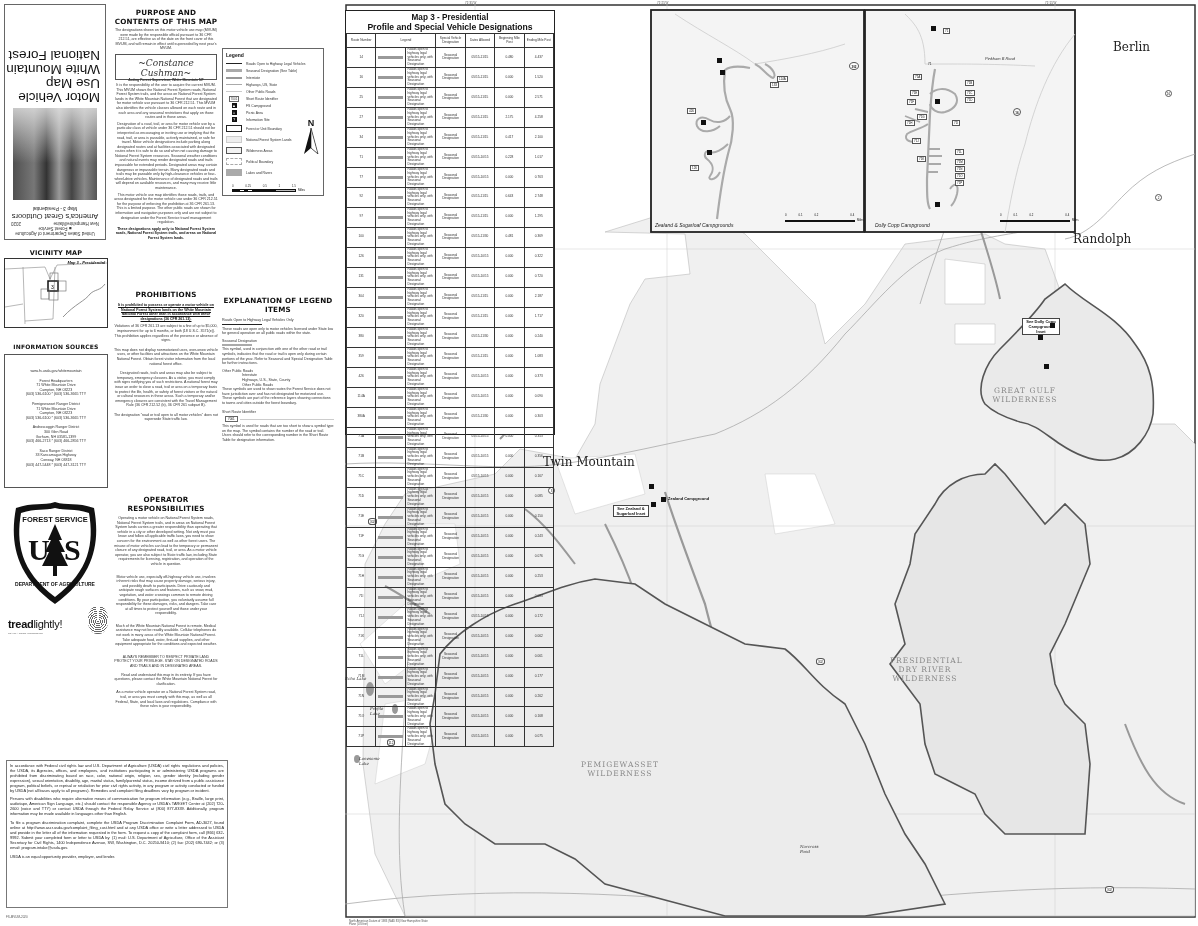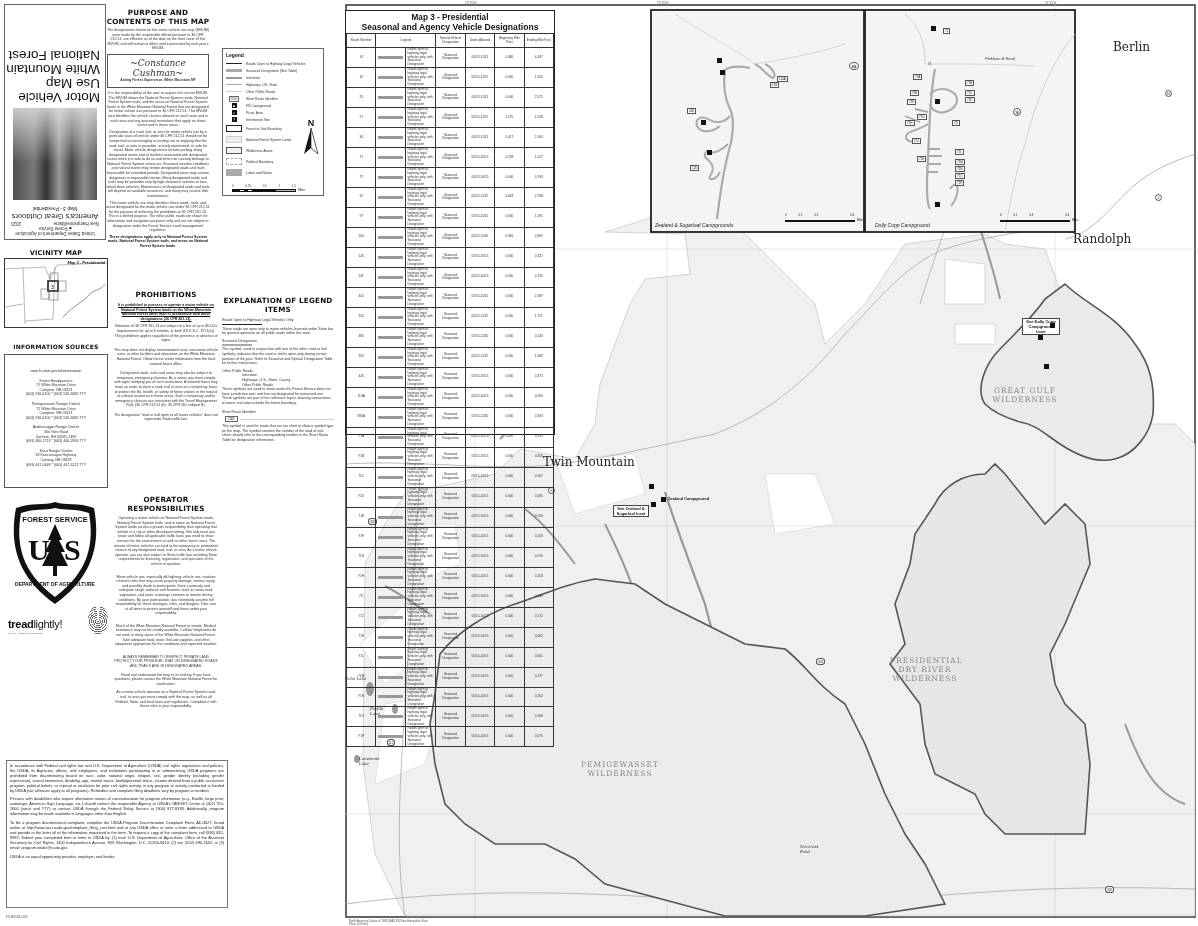--- a/index.html
+++ b/index.html
@@ -51,24 +51,24 @@
   </div>
   <div class="sub" style="font-size:7.5px">America's Great Outdoors</div>
   <div class="sub" style="font-size:5px">Map 3 - Presidential</div>
   <div class="img"></div>
   <div class="t">Motor Vehicle</div>
   <div class="t">Use Map</div>
   <div class="t">White Mountain</div>
   <div class="t">National Forest</div>
 </div>
 
-<div class="abs" style="left:106px;top:8px;width:104px">
+<div class="abs" style="left:114px;top:8px;width:104px">
   <div class="h-title">PURPOSE AND CONTENTS OF THIS MAP</div>
   <p class="sm" style="margin-top:2px">The designations shown on this motor vehicle use map (MVUM) were made by the responsible official pursuant to 36 CFR 212.51, are effective as of the date on the front cover of this MVUM, and will remain in effect until superseded by next year's MVUM.</p>
-  <div class="box" style="margin:3px 1px;height:34px;text-align:center">
+  <div class="box" style="margin:3px 1px;height:26px;text-align:center">
     <div style="font-family:'DejaVu Serif',serif;font-style:italic;font-size:9px;padding-top:3px;color:#333">~Constance Cushman~</div>
     <div class="sm" style="font-weight:bold;font-size:3.5px">Acting Forest Supervisor, White Mountain NF</div>
   </div>
   <p class="sm">It is the responsibility of the user to acquire the current MVUM. This MVUM shows the National Forest System roads, National Forest System trails, and the areas on National Forest System lands in the White Mountain National Forest that are designated for motor vehicle use pursuant to 36 CFR 212.51. This MVUM also identifies the vehicle classes allowed on each route and in each area and any seasonal restrictions that apply on those routes and in those areas.</p>
   <p class="sm" style="margin-top:2px">Designation of a road, trail, or area for motor vehicle use by a particular class of vehicle under 36 CFR 212.51 should not be interpreted as encouraging or inviting use or implying that the road, trail, or area is passable, actively maintained, or safe for travel. Motor vehicle designations include parking along designated routes and at facilities associated with designated routes when it is safe to do so and when not causing damage to National Forest System resources. Seasonal weather conditions and natural events may render designated roads and trails impassable for extended periods. Designated areas may contain dangerous or impassable terrain. Many designated roads and trails may be passable only by high-clearance vehicles or four-wheel-drive vehicles. Maintenance of designated roads and trails will depend on available resources, and many may receive little maintenance.</p>
   <p class="sm" style="margin-top:2px">This motor vehicle use map identifies those roads, trails, and areas designated for the motor vehicle use under 36 CFR 212.51 for the purpose of enforcing the prohibition at 36 CFR 261.13. This is a limited purpose. The other public roads are shown for information and navigation purposes only and are not subject to designation under the Forest Service travel management regulation.</p>
   <p class="sm" style="margin-top:2px;font-weight:bold;color:#111">These designations apply only to National Forest System roads, National Forest System trails, and areas on National Forest System lands.</p>
 </div>
 
 <div id="legend" class="abs">
@@ -438,21 +438,21 @@
   <div class="abs" style="left:203px;top:483px;width:7px;height:7px;border:.6px solid #555;border-radius:50%;background:#fff;font-size:3px;text-align:center;line-height:6px">3</div>
   <div class="abs" style="left:42px;top:735px;width:8px;height:7px;border:.6px solid #555;border-radius:40%;background:#fff;font-size:3px;text-align:center;line-height:6px">112</div>
   <div class="abs" style="left:471px;top:654px;width:9px;height:7px;border:.6px solid #555;border-radius:40%;background:#fff;font-size:3px;text-align:center;line-height:6px">302</div>
   <div class="abs" style="left:760px;top:882px;width:9px;height:7px;border:.6px solid #555;border-radius:40%;background:#fff;font-size:3px;text-align:center;line-height:6px">302</div>
 
   <div class="abs" style="left:4px;top:916px;font-size:2.8px;color:#555;width:80px;line-height:3.4px">North American Datum of 1983 (NAD 83) New Hampshire State Plane (US feet)</div>
 </div>
 
 <div id="tbl" class="abs">
   <div class="tt1">Map 3 - Presidential</div>
-  <div class="tt2">Seasonal and Agency Vehicle Designations</div>
+  <div class="tt2">Profile and Special Vehicle Designations</div>
   <table>
 
     <thead>
       <tr>
         <th>Route Number</th>
         <th colspan="2">Legend</th>
         <th>Special Vehicle Designation</th>
         <th>Dates Allowed</th>
         <th>Beginning Mile Post</th>
         <th>Ending Mile Post</th>

